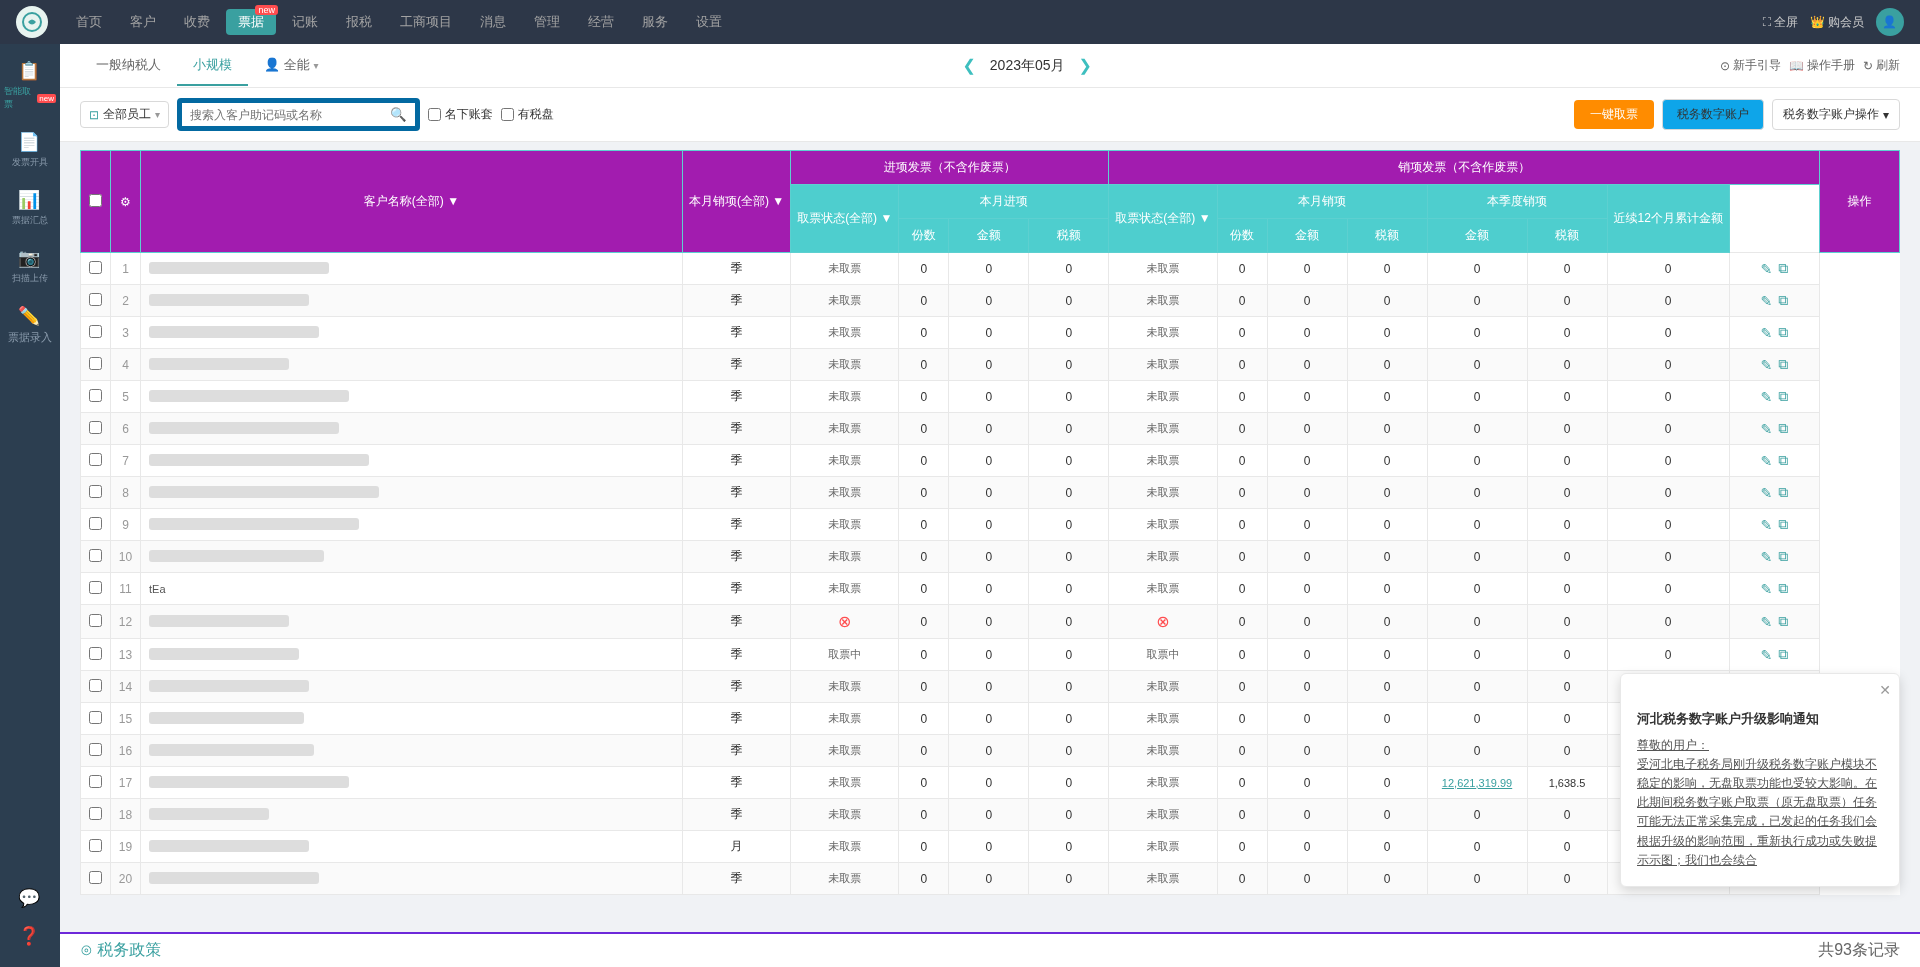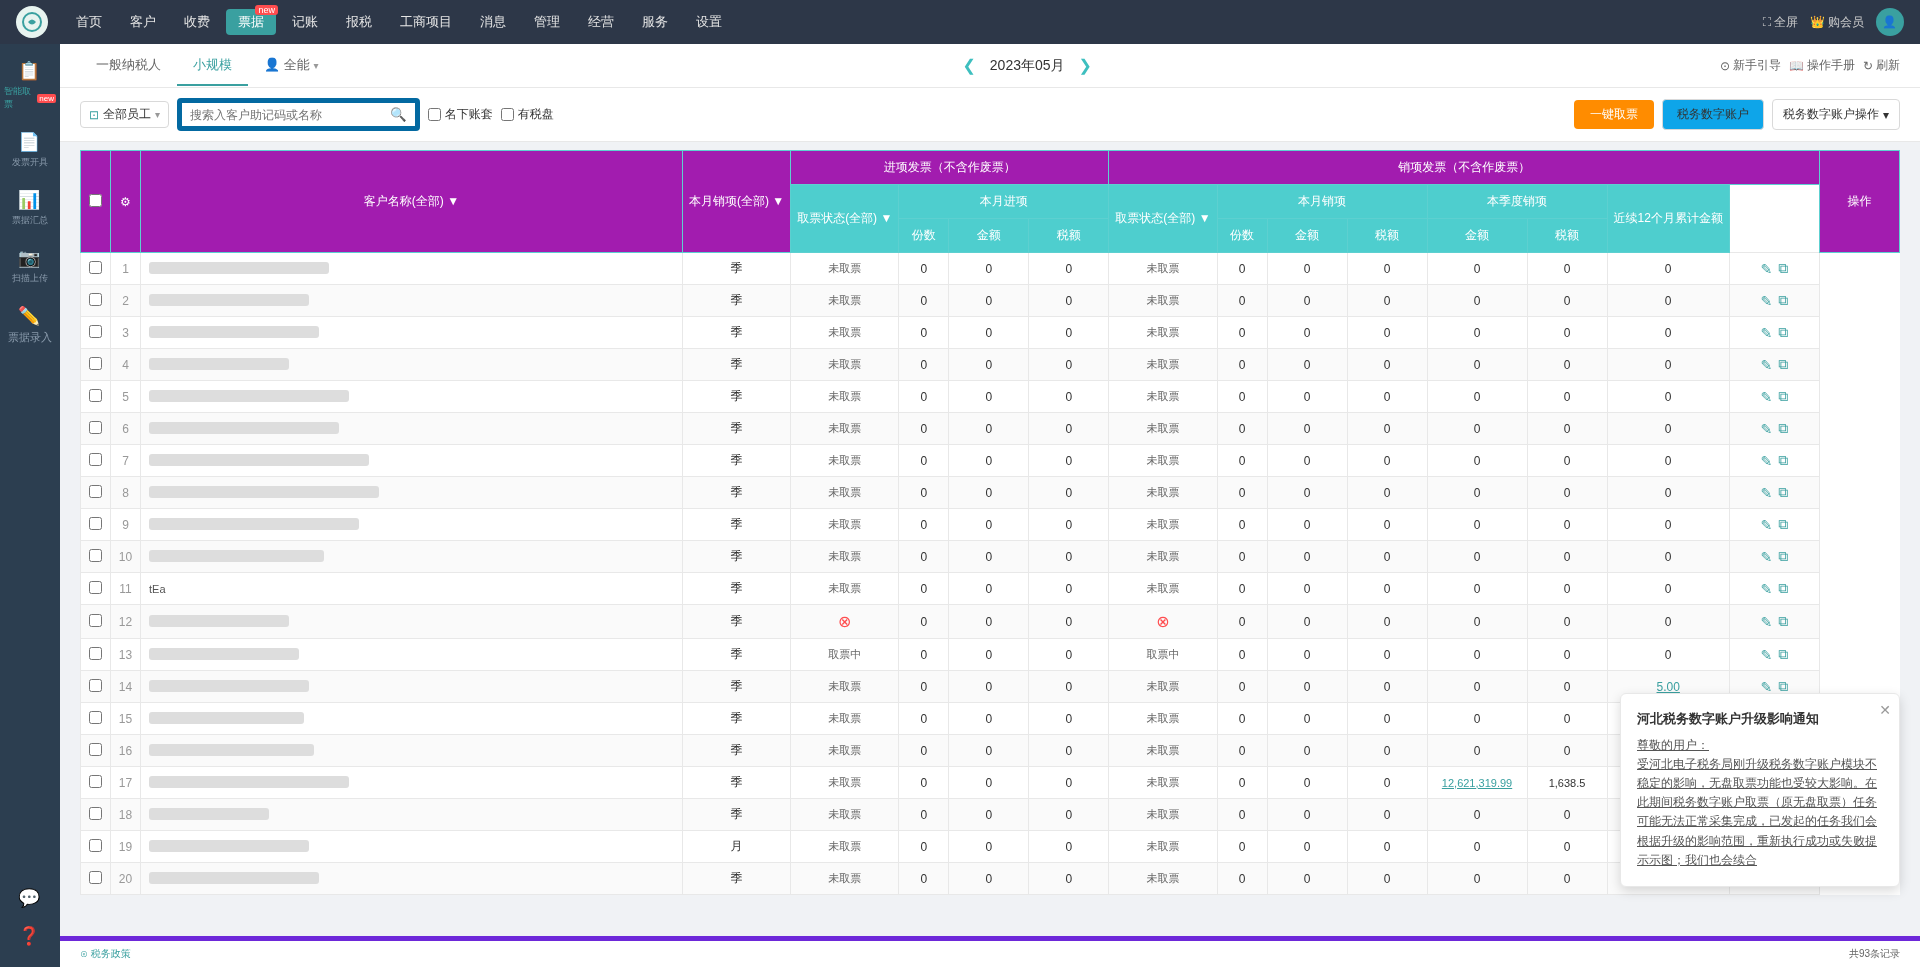--- a/index.html
+++ b/index.html
@@ -2,21 +2,21 @@
 <html><head>
   <meta charset="utf-8">
   <style>
     * { box-sizing: border-box; margin: 0; padding: 0; }
     body { font-family: "Microsoft YaHei", "PingFang SC", Arial, sans-serif; font-size: 12px; background: #f0f2f5; color: #333; width: 1920px; min-height: 967px; overflow-x: hidden; }
 
     
     .top-nav { display: flex; align-items: center; background: #2d3748; height: 44px; padding: 0 16px; color: #ccc; gap: 4px; }
     .top-nav .logo { width: 32px; height: 32px; background: #e8f4f0; border-radius: 50%; display: flex; align-items: center; justify-content: center; margin-right: 12px; flex-shrink: 0; }
     .top-nav .logo svg { width: 20px; height: 20px; }
-    .nav-item { padding: 4px 12px; color: #e5e5e5; cursor: pointer; font-size: 13px; border-radius: 3px; }
+    .nav-item { padding: 4px 12px; color: #a3a3a3; cursor: pointer; font-size: 13px; border-radius: 3px; }
     .nav-item.active { background: #3aa0a0; color: #fff; border-radius: 4px; position: relative; }
     .nav-item.active .new-badge { position: absolute; top: -4px; right: -2px; background: #ff4d4f; color: #fff; font-size: 9px; padding: 0 3px; border-radius: 3px; }
     .top-nav-right { margin-left: auto; display: flex; align-items: center; gap: 12px; color: #ccc; font-size: 12px; }
     .top-nav-right span { cursor: pointer; display: flex; align-items: center; gap: 3px; }
     .avatar { width: 28px; height: 28px; border-radius: 50%; background: #3aa0a0; display: flex; align-items: center; justify-content: center; color: #fff; cursor: pointer; }
 
     
     .layout { display: flex; height: calc(967px - 44px); }
     .sidebar { width: 60px; background: #2c3e50; display: flex; flex-direction: column; align-items: center; padding-top: 8px; gap: 4px; flex-shrink: 0; }
     .sidebar-item { display: flex; flex-direction: column; align-items: center; padding: 8px 4px; cursor: pointer; color: #8899aa; width: 100%; font-size: 10px; gap: 3px; border-radius: 4px; }
@@ -59,26 +59,26 @@
     tbody tr:nth-child(even) td { background: #fafafa; }
     .status-tag { font-size: 11px; color: #666; }
     .status-error { color: #ff4d4f; font-size: 16px; }
     .blurred { background: #ddd; border-radius: 2px; color: transparent; user-select: none; display: inline-block; height: 12px; border-radius: 3px; }
     .action-btns { display: flex; align-items: center; justify-content: center; gap: 6px; }
     .action-icon { color: #3aa0a0; cursor: pointer; font-size: 14px; }
     .row-num { color: #999; }
 
     
     .notification-popup { position: fixed; right: 20px; bottom: 80px; width: 280px; background: #fff; border: 1px solid #e8e8e8; border-radius: 6px; box-shadow: 0 4px 12px rgba(0,0,0,0.15); padding: 16px; font-size: 12px; color: #333; z-index: 100; }
-    .notification-popup .title { font-weight: bold; font-size: 13px; margin-bottom: 8px; color: #333; }
+    .notification-popup .title { font-weight: bold; font-size: 13px; margin-bottom: 8px; color: #333; margin-top: 20px; }
     .notification-popup .close-btn { position: absolute; top: 8px; right: 8px; cursor: pointer; color: #999; font-size: 14px; }
     .notification-popup p { line-height: 1.6; color: #555; text-decoration: underline; }
 
     
-    .bottom-status { background: #fff; border-top: 5px solid #6d28d9; padding: 6px 20px; font-size: 10px; color: #666; display: flex; align-items: center; gap: 8px; }
+    .bottom-status { background: #fff; border-top: 2px solid #6d28d9; padding: 6px 20px; font-size: 16px; color: #666; display: flex; align-items: center; gap: 8px; }
     .bottom-status .policy-link { color: #3aa0a0; cursor: pointer; }
 
     
     .sidebar-bottom { margin-top: auto; padding-bottom: 12px; }
 
     .teal-arrow { color: #3ebfbf; cursor: pointer; }
   </style>
 </head>
 <body>
 

